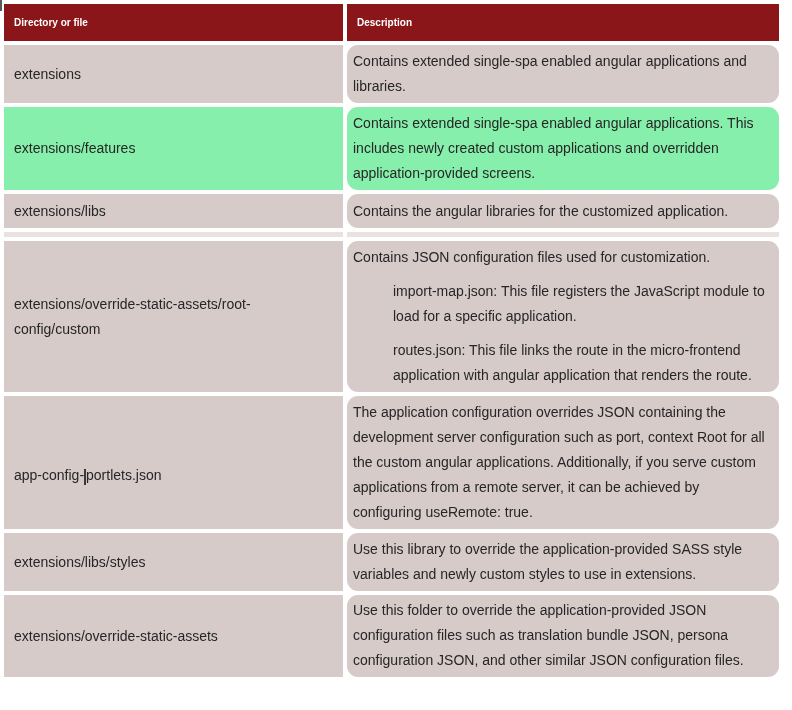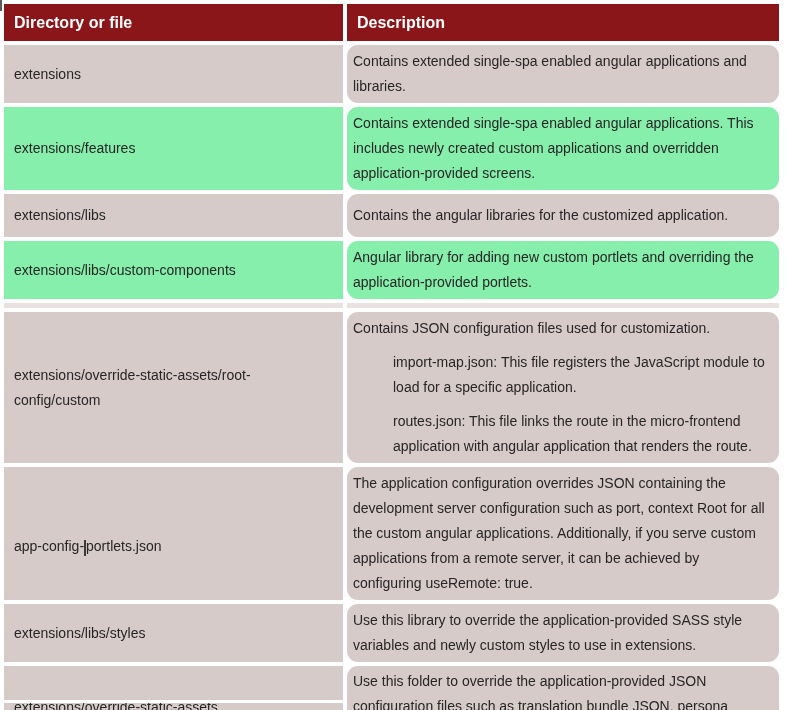--- a/index.html
+++ b/index.html
@@ -20,21 +20,21 @@
     width: 783px;
     table-layout: fixed;
     margin: 0;
   }
   col.c-dir  { width: 339px; }
   col.c-desc { width: 432px; }
 
   th {
     background: #8b1619;
     color: #ffffff;
-    font-size: 16px;
+    font-size: 10px;
     font-weight: bold;
     text-align: left;
     vertical-align: middle;
     height: 37px;
     padding: 0 8px 0 10px;
   }
   td {
     font-size: 14px;
     color: #262626;
     vertical-align: middle;
@@ -116,33 +116,27 @@
     </td>
   </tr>
 
   <tr style="height:78px;">
     <td class="dir light">extensions/features</td>
     <td class="desc light">
       <p>Contains extended single-spa enabled angular applications. This includes newly created custom applications and overridden application-provided screens.</p>
     </td>
   </tr>
 
-  <tr style="height:43px;">
+  <tr style="height:34px;">
     <td class="dir dark">extensions/libs</td>
     <td class="desc dark">
       <p>Contains the angular libraries for the customized application.</p>
     </td>
   </tr>
 
-  <tr style="height:55px;">
-    <td class="dir light">extensions/libs/custom-components</td>
-    <td class="desc light">
-      <p>Angular library for adding new custom portlets and overriding the application-provided portlets.</p>
-    </td>
-  </tr>
 
   <tr>
     <td class="thin"></td>
     <td class="thin"></td>
   </tr>
 
   <tr style="height:141px;">
     <td class="dir dark">extensions/override-static-assets/root-
 config/custom</td>
     <td class="desc dark">

